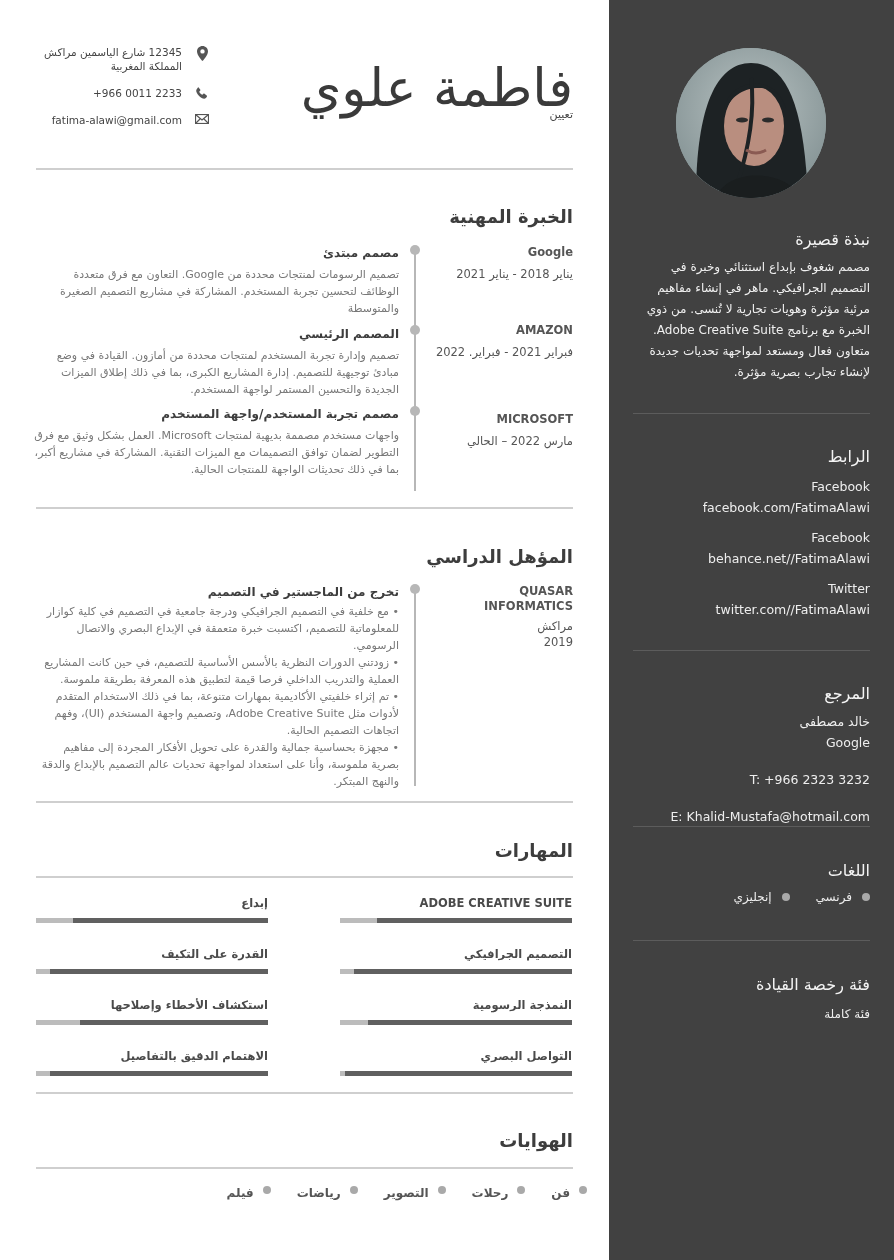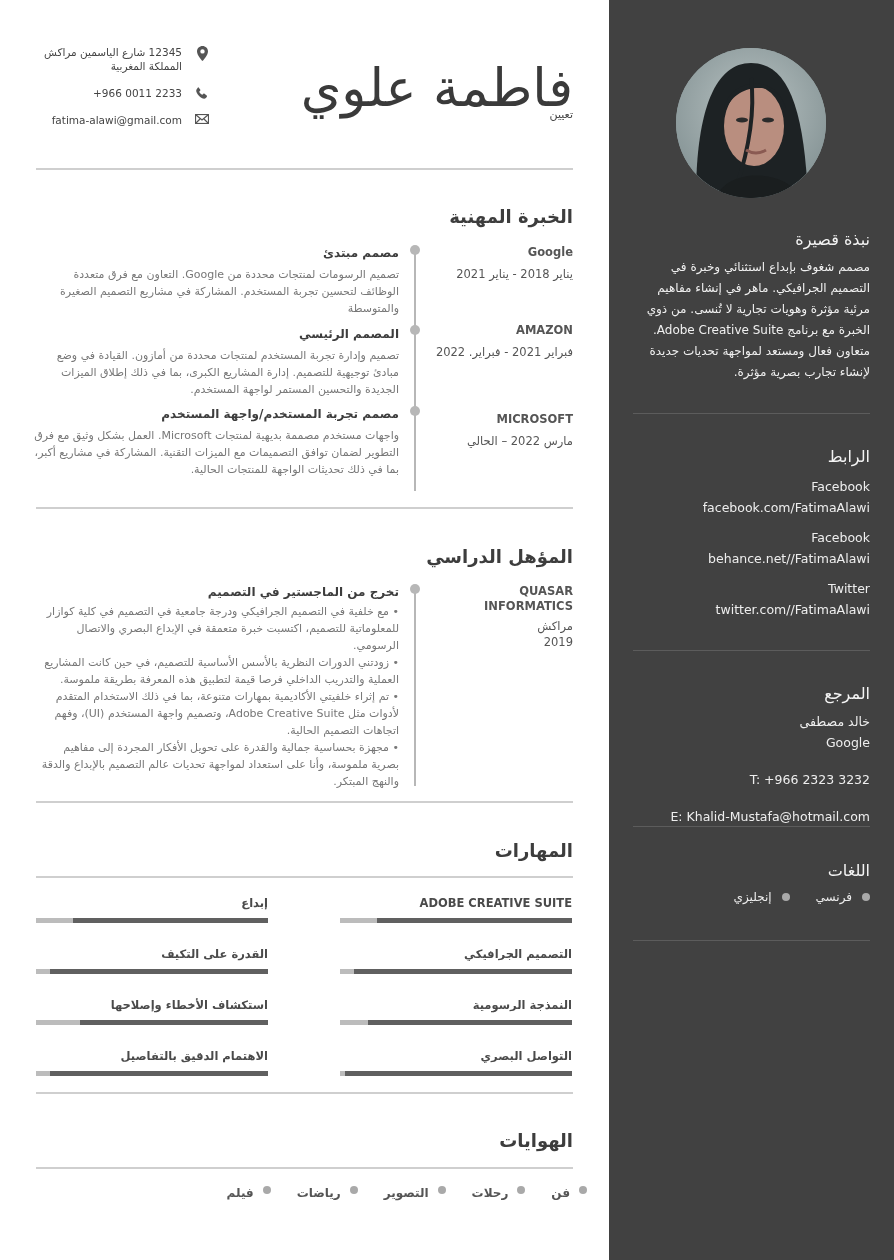--- a/index.html
+++ b/index.html
@@ -294,13 +294,17 @@
         </div>
       <div class="lang">
           <span class="lang-dot"></span>
           <span>إنجليزي</span>
         </div>
     </div>
   </div>
 
   <div class="sb-sep" style="top:940px"></div>
 
+  <div class="sb-section" style="top:975px">
+    <div class="sb-title" style="margin-bottom:10px">فئة رخصة القيادة</div>
+    <div class="sb-text" style="font-size:12px">فئة كاملة</div>
+  </div>
 </div>
 
 </body></html>

